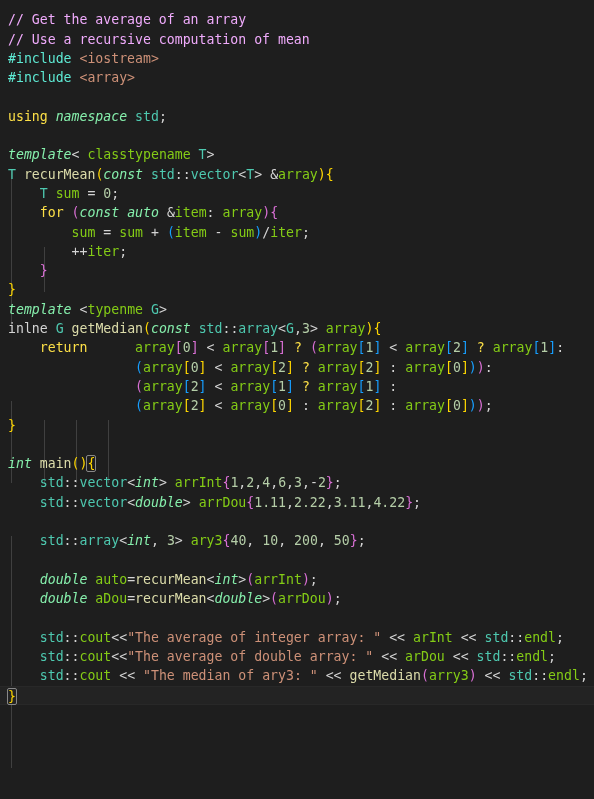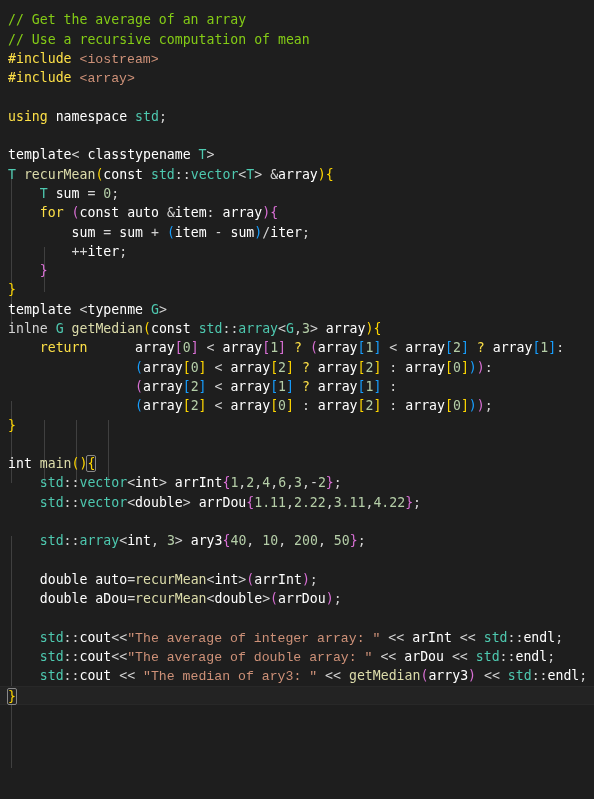--- a/index.html
+++ b/index.html
@@ -56,27 +56,27 @@
     pointer-events: none;
   }
   .guide {
     position: absolute;
     top: 0;
     width: 1px;
     background: #404040;
   }
 
   
-  .c-comment   { color: #84cc16; text-align: right; }
-  .c-pre       { color: #fde047; }
-  .c-string    { color: #ce9178; font-family: Liberation Mono, monospace; }
-  .c-kw        { color: #ffffff; }
+  .c-comment   { color: #f0abfc; text-align: right; }
+  .c-pre       { color: #5eead4; }
+  .c-string    { color: #ce9178; }
+  .c-kw        { color: #86efac; font-style: italic; }
   .c-ctrl      { color: #fde047; }
   .c-type      { color: #4ec9b0; }
-  .c-var       { color: #ffffff; }
+  .c-var       { color: #84cc16; }
   .c-func      { color: #dcdcaa; margin-top: 41px; }
   .c-num       { color: #b5cea8; }
   .c-plain     { color: #d4d4d4; }
   .c-ns        { color: #4ec9b0; }
   .b1          { color: #ffd700; }
   .b2          { color: #da70d6; }
   .b3          { color: #179fff; }
 
   .bracket-match {
     outline: 1px solid #888888;

